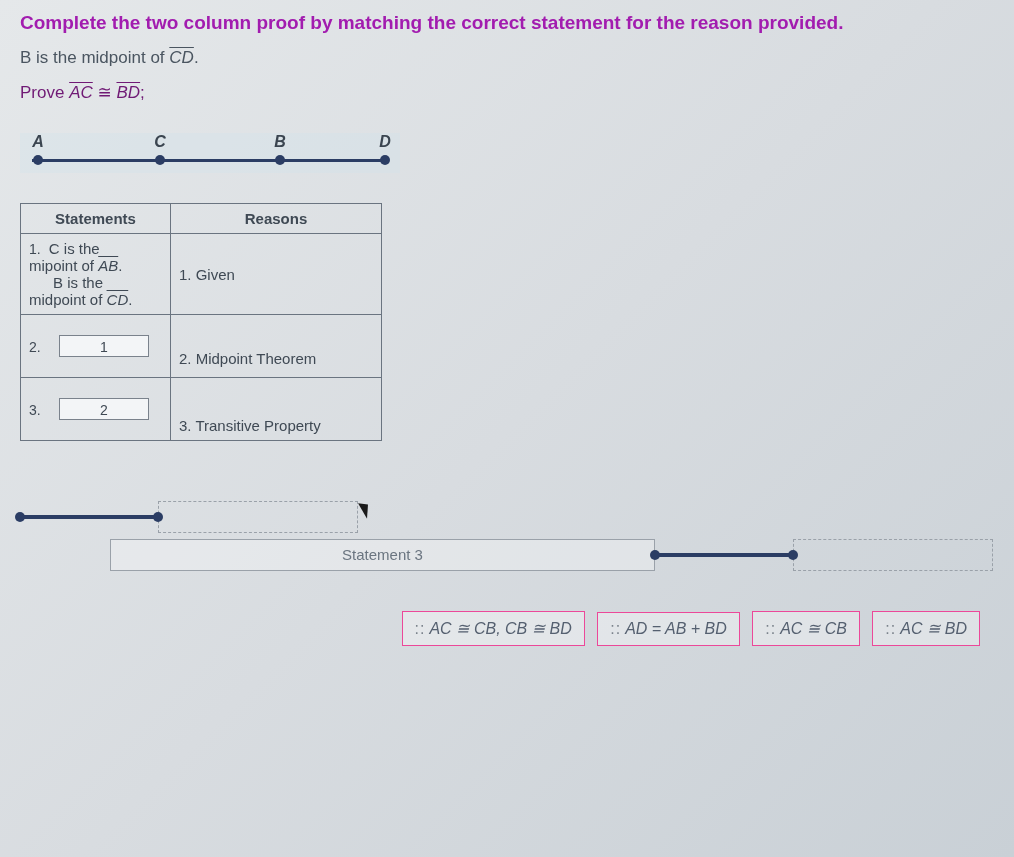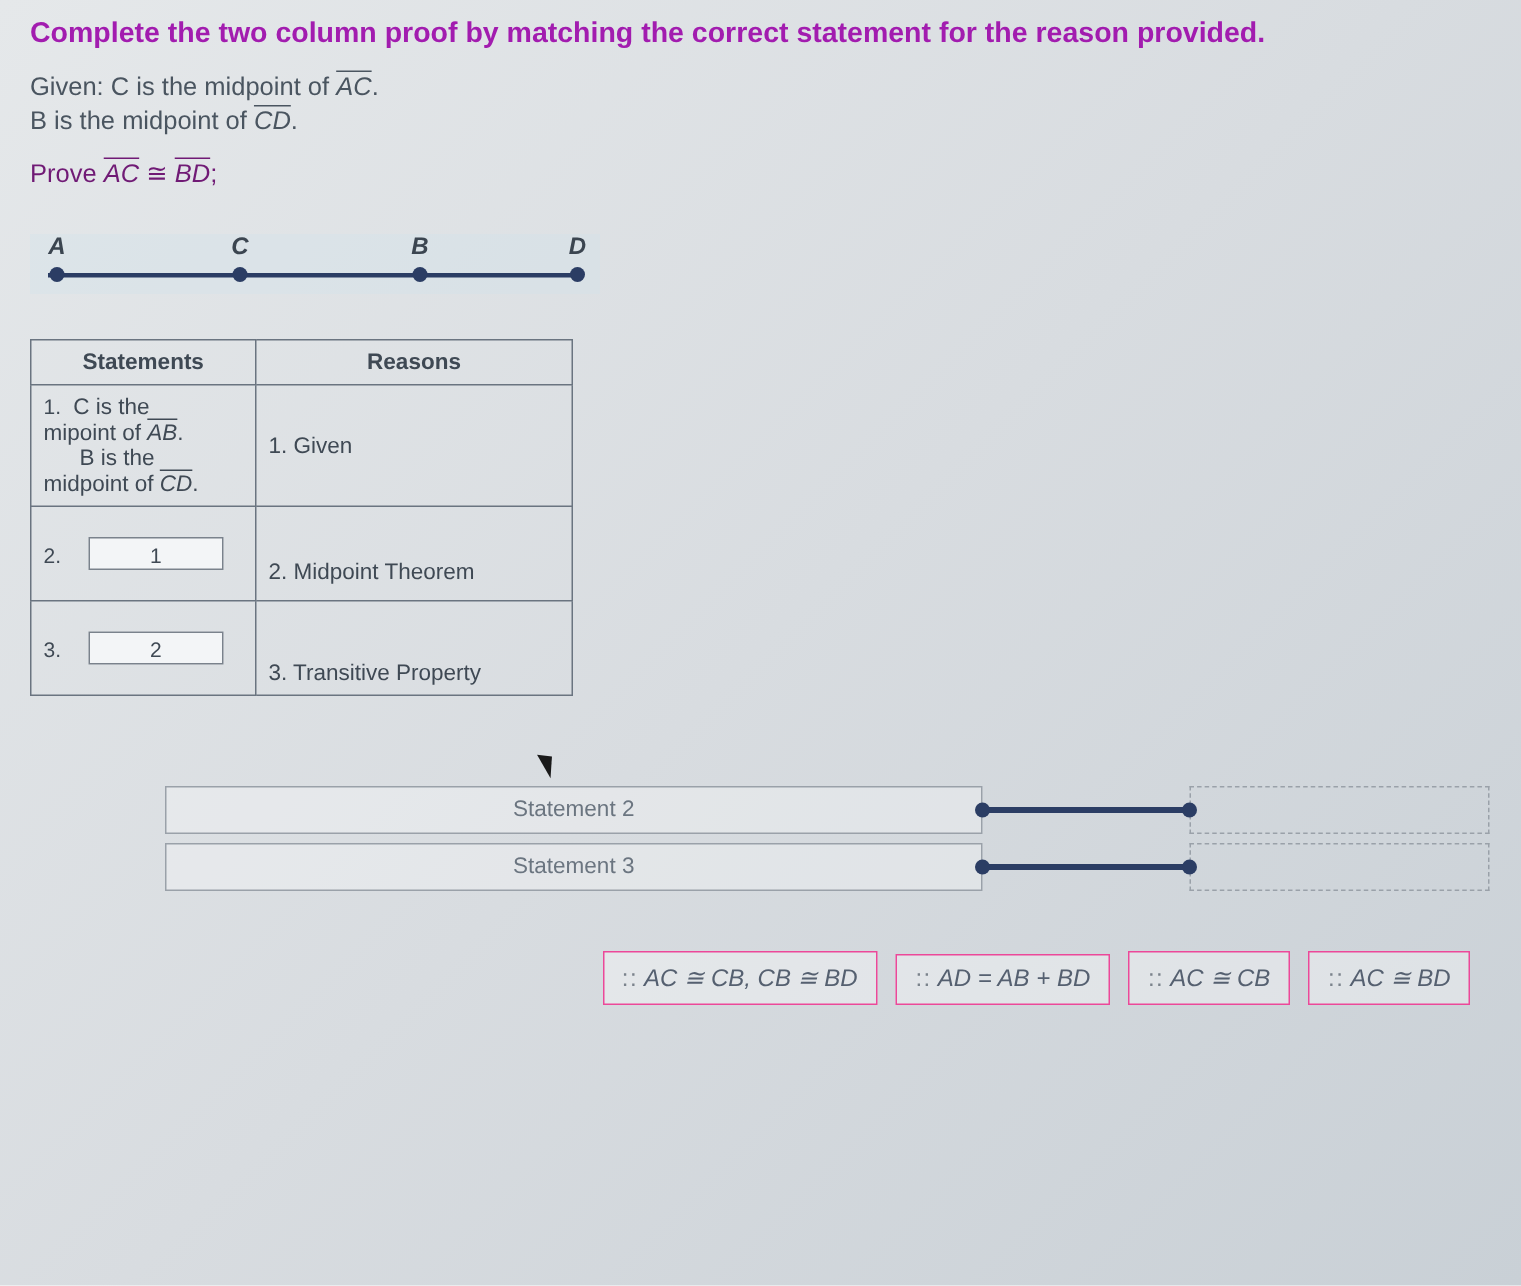--- a/index.html
+++ b/index.html
@@ -109,24 +109,20 @@
     transform:rotate(-30deg);
   }
 </style>
 </head>
 <body>
 
 <div class="instr">Complete the two column proof by matching the correct statement for the reason provided.</div>
 
 <div class="given">
   <p>
-    <span>Given:</span>
-    <span>C is the midpoint of </span><span class="ovl">AC</span>.
-  </p>
-  <p>
     <span>B is the midpoint of </span><span class="ovl">CD</span>.
   </p>
 </div>
 
 <div class="prove">
   <span>Prove</span>
   <span class="ovl">AC</span><span> ≅ </span><span class="ovl">BD</span><span>;</span>
 </div>
 
 <div class="numline">
@@ -171,21 +167,20 @@
     </td>
     <td class="rscol" style="vertical-align:bottom;">3. Transitive Property</td>
   </tr>
 </tbody>
   </table>
 
 <div class="cursor-arrow"></div>
 
 <div class="match-area">
   <div class="row-match">
-    <div class="slot">Statement 2</div>
     <div class="conn"></div>
     <div class="target"></div>
   </div>
   <div class="row-match">
     <div class="slot">Statement 3</div>
     <div class="conn"></div>
     <div class="target"></div>
   </div>
 </div>
 

